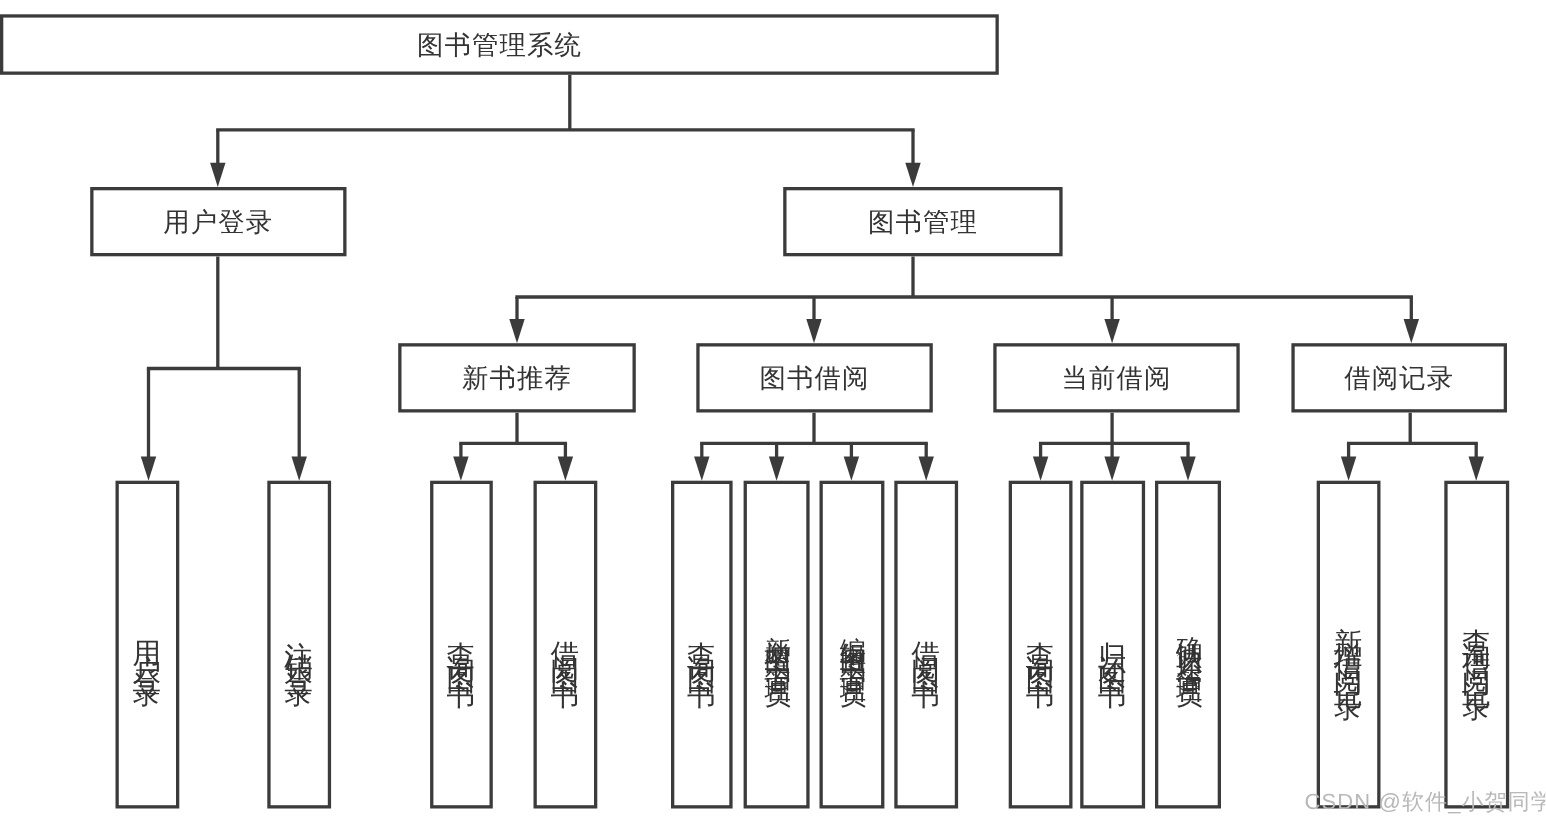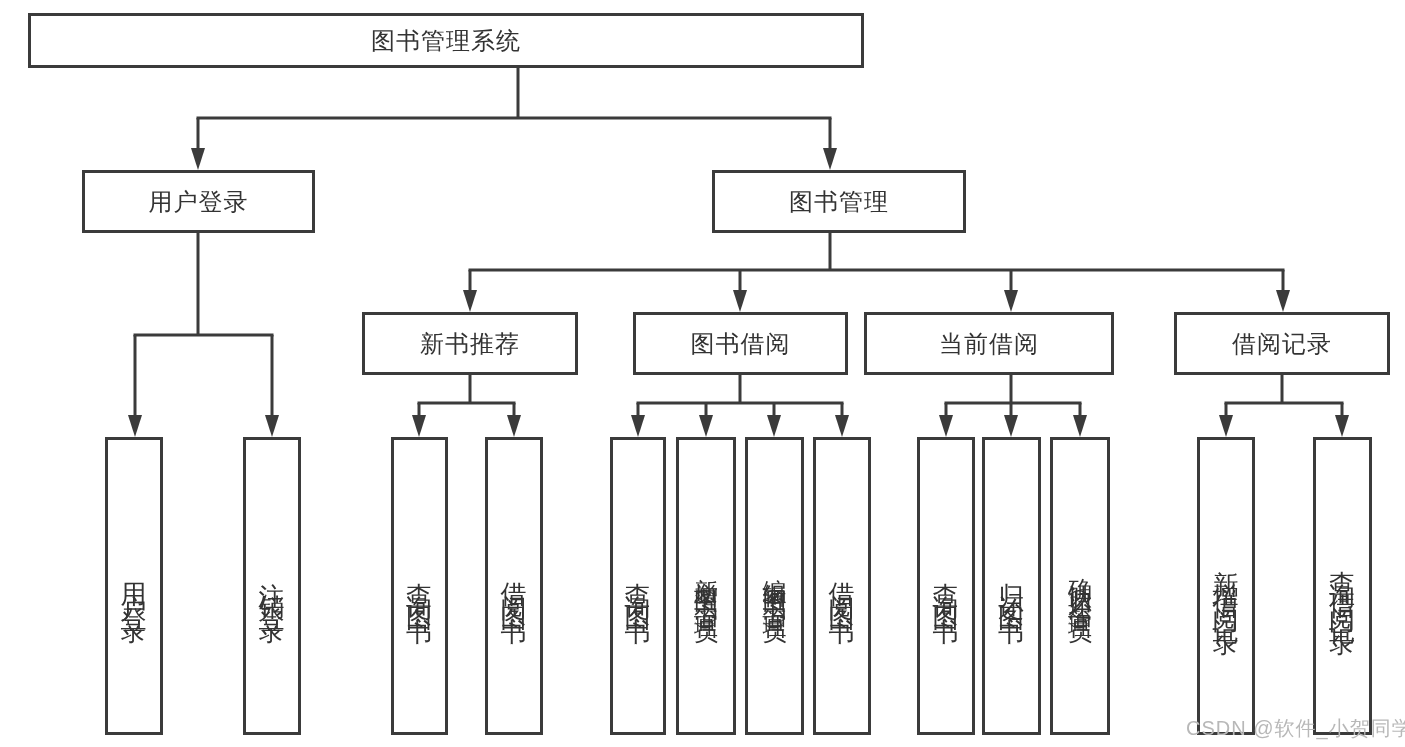--- a/index.html
+++ b/index.html
@@ -92,41 +92,41 @@
     <g>
       <line x1="1282" y1="375" x2="1282" y2="403"></line>
       <line x1="1224.5" y1="403" x2="1343.5" y2="403"></line>
       <line x1="1226" y1="403" x2="1226" y2="419"></line>
       <polygon points="1219,415 1233,415 1226,437"></polygon>
       <line x1="1342" y1="403" x2="1342" y2="419"></line>
       <polygon points="1335,415 1349,415 1342,437"></polygon>
     </g>
   </svg>
 
-  <div class="node h-node" style="left:28px;top:13px;width:836px;height:55px">
+  <div class="node h-node" style="left:0;top:13px;width:908px;height:55px">
     <span>图书管理系统</span>
   </div>
 
   <div class="node h-node" style="left:82px;top:170px;width:233px;height:63px">
     <span>用户登录</span>
   </div>
   <div class="node h-node" style="left:712px;top:170px;width:254px;height:63px">
     <span>图书管理</span>
   </div>
 
   <div class="node h-node" style="left:633px;top:312px;width:215px;height:63px">
     <span>图书借阅</span>
   </div>
   <div class="node h-node" style="left:362px;top:312px;width:216px;height:63px">
     <span>新书推荐</span>
   </div>
-  <div class="node h-node" style="left:864px;top:312px;width:250px;height:63px">
+  <div class="node h-node" style="left:903px;top:312px;width:224px;height:63px">
     <span>当前借阅</span>
   </div>
-  <div class="node h-node" style="left:1174px;top:312px;width:216px;height:63px">
+  <div class="node h-node" style="left:1174px;top:312px;width:196px;height:63px">
     <span>借阅记录</span>
   </div>
 
   <div class="node v-node" style="left:105px;top:437px;width:58px;height:298px">
     <span>用户登录</span>
   </div>
   <div class="node v-node" style="left:243px;top:437px;width:58px;height:298px">
     <span>注销登录</span>
   </div>
 

